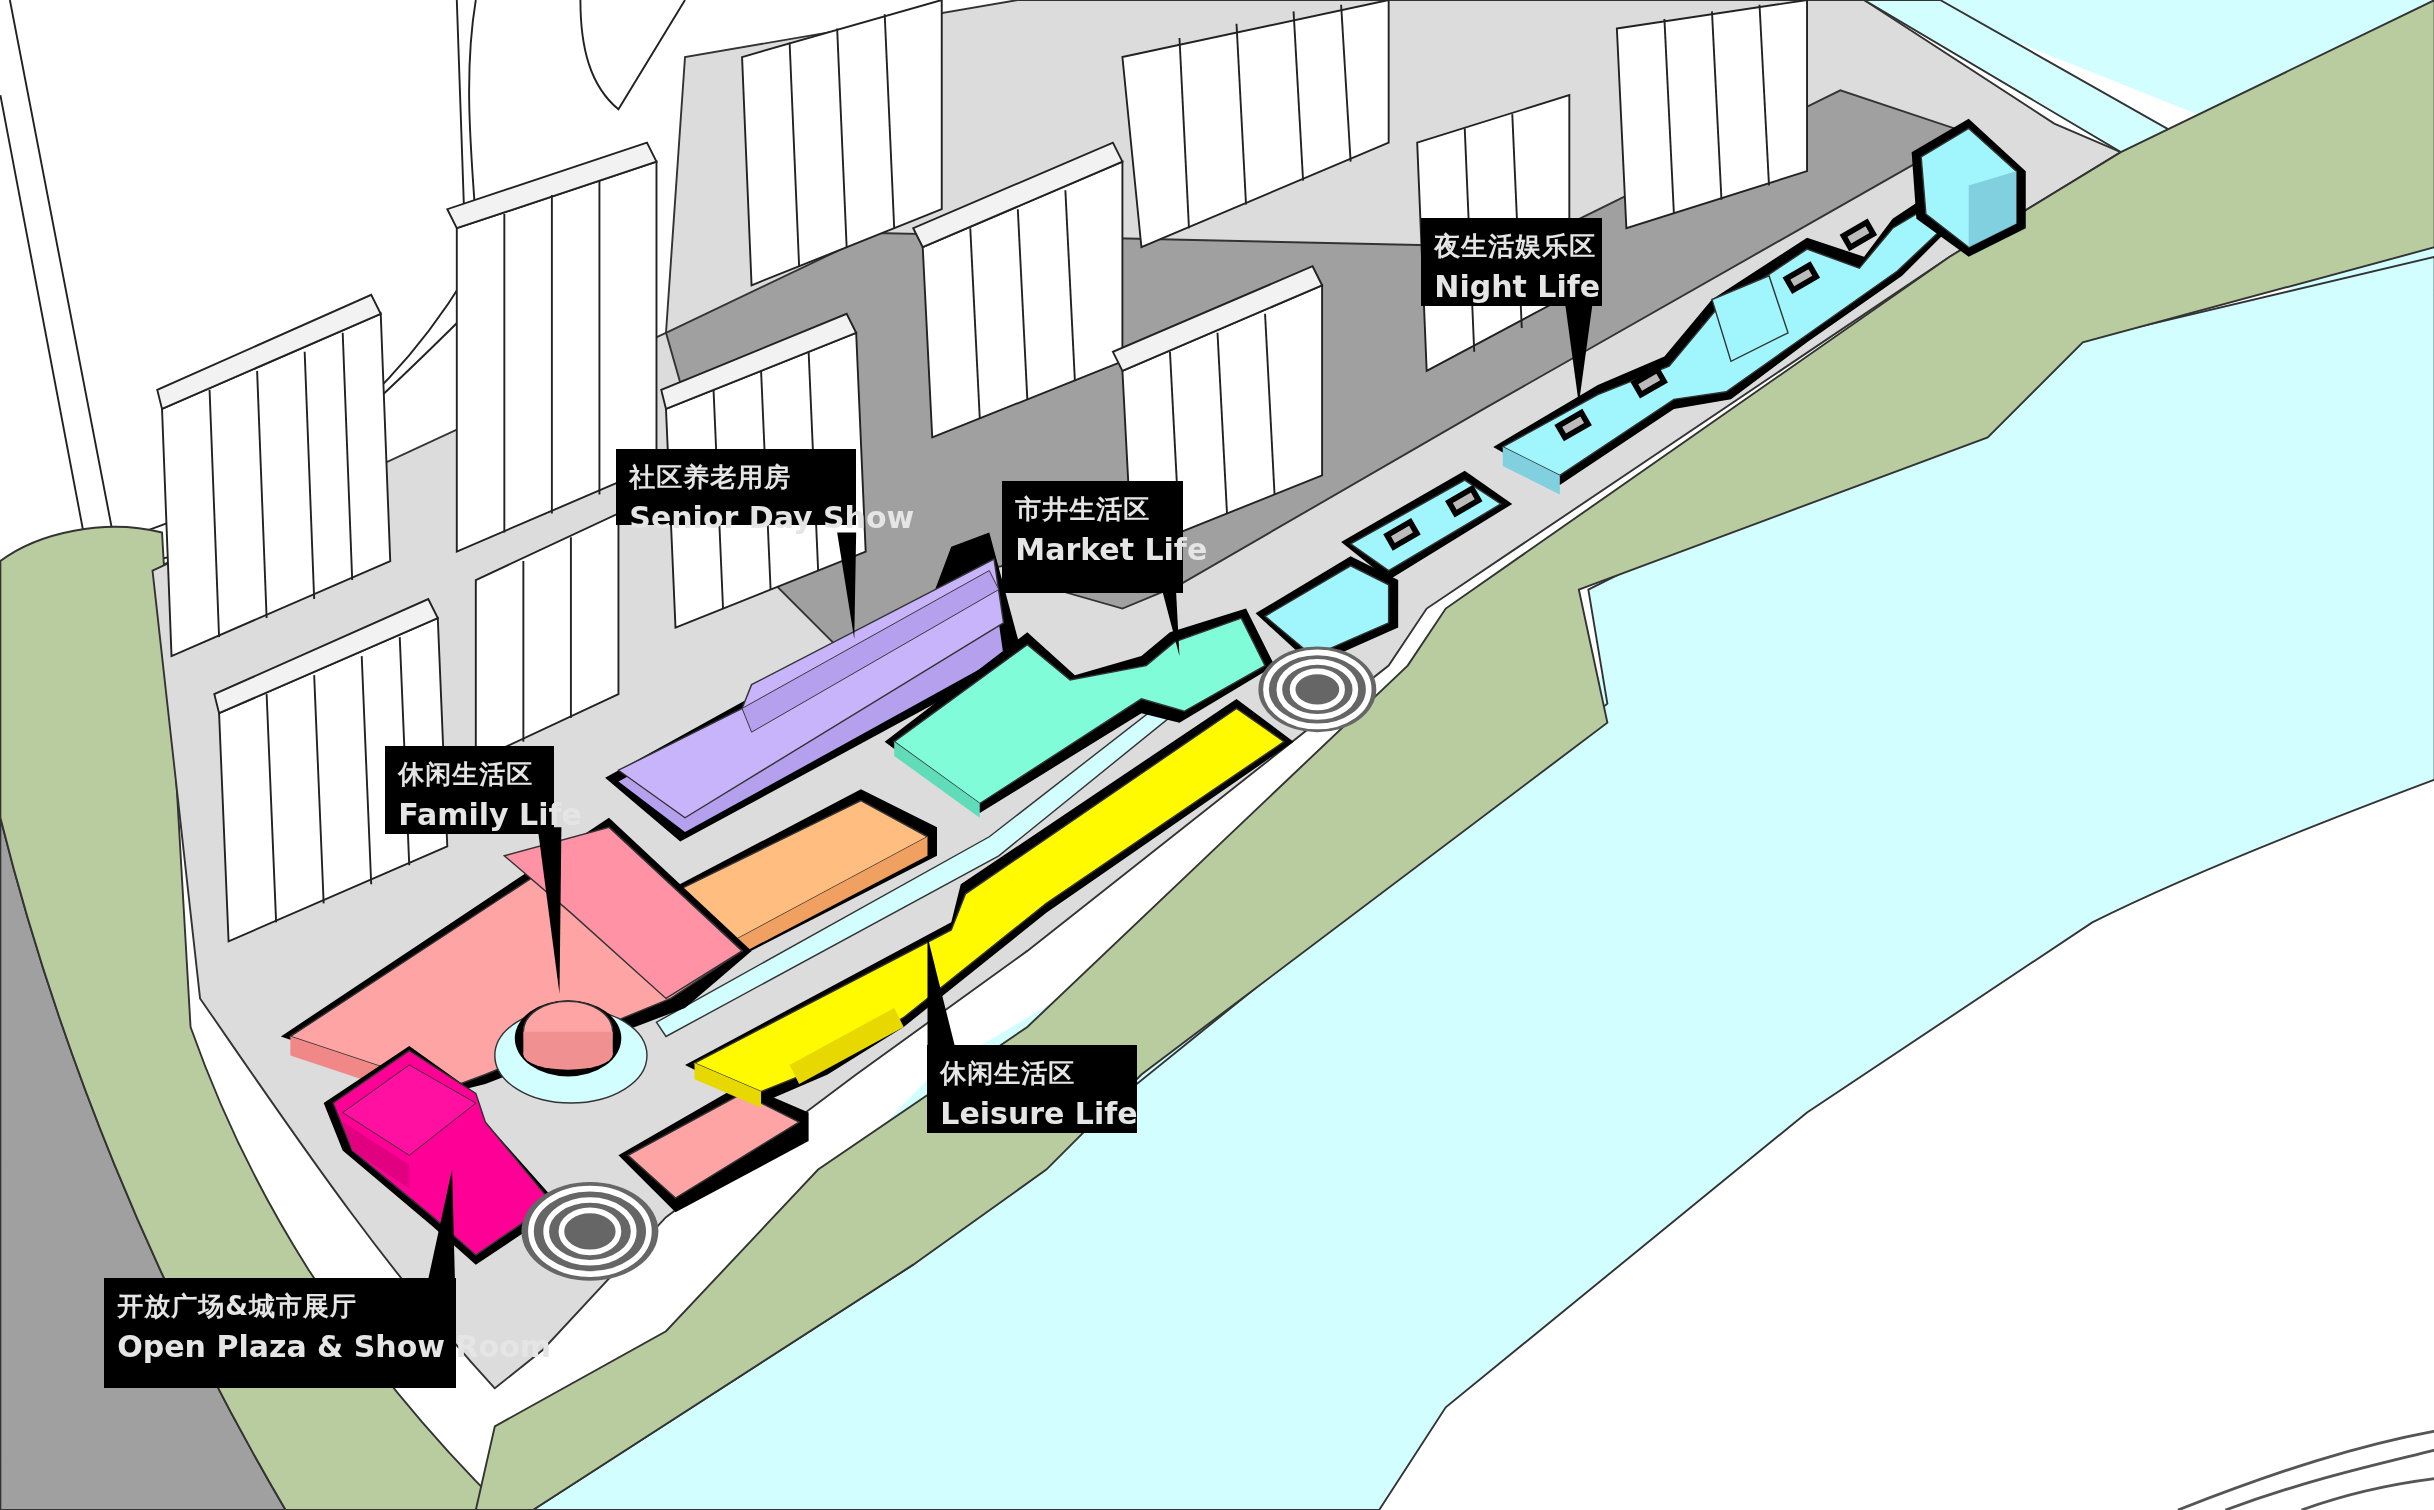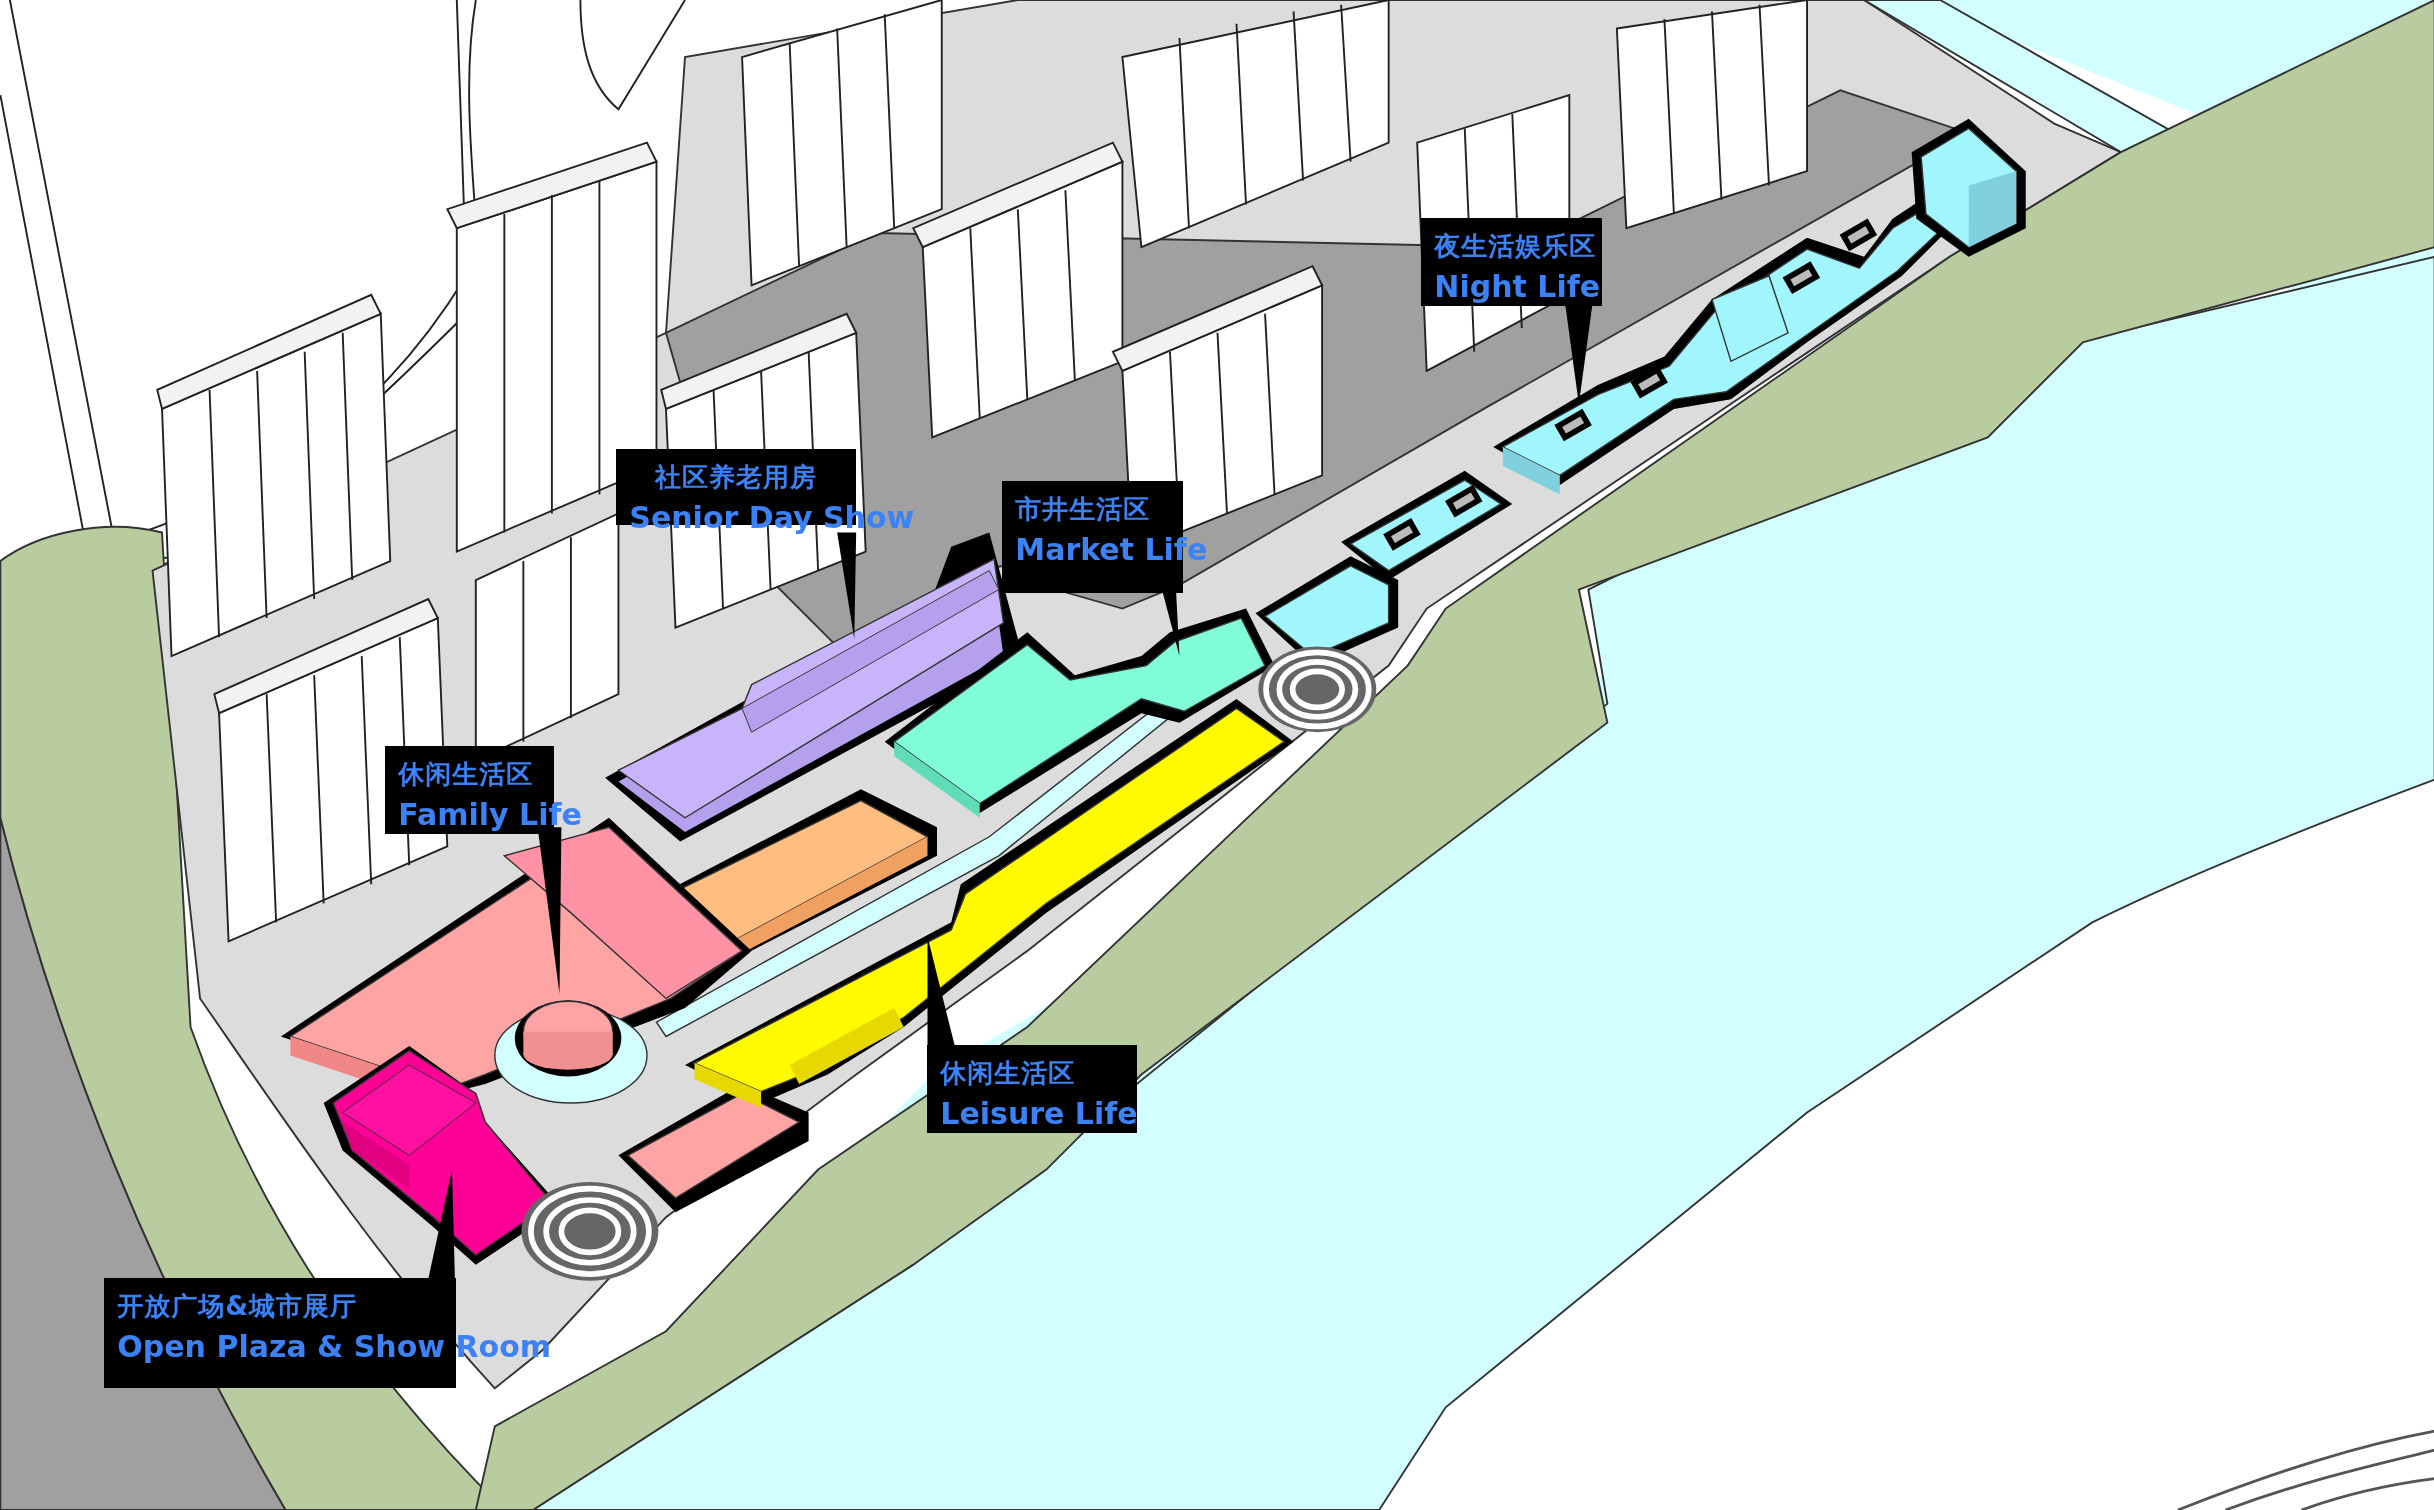--- a/index.html
+++ b/index.html
@@ -1,20 +1,20 @@
 <!DOCTYPE html>
 <html style="font-size:15px"><head>
 <meta charset="utf-8">
 <style>
   html, body { margin: 0; padding: 0; background: #ffffff; }
   body { width: 2435px; height: 1510px; overflow: hidden; position: relative;
          font-family: "DejaVu Sans", sans-serif; }
   #scene { position: absolute; left: 0; top: 0; width: 2435px; height: 1510px; }
   .label {
-    position: absolute; background: #000; color: #3b82f6;
+    position: absolute; background: #000; color: #e5e5e5;
     padding: 9.5px 13.3px 11.4px 13.3px; box-sizing: border-box;
     font-family: "DejaVu Sans", sans-serif; line-height: 1.45;
   }
   .label .zh { font-size: 26px; font-weight: bold; letter-spacing: 1px; display: block; white-space: nowrap; }
   .label .en { font-size: 30px; font-weight: bold; display: block; white-space: nowrap; }
 </style>
 </head>
 <body>
 
 <svg id="scene" viewBox="0 0 2560 1588" xmlns="http://www.w3.org/2000/svg">
@@ -218,21 +218,21 @@
   <g fill="#000">
     <polygon points="880,560 900,560 898,672"></polygon>
     <polygon points="1215,595 1235,595 1240,690"></polygon>
     <polygon points="1645,315 1675,315 1660,425"></polygon>
     <polygon points="565,870 590,870 588,1045"></polygon>
     <polygon points="975,985 975,1105 1005,1105"></polygon>
     <polygon points="475,1230 450,1345 478,1345"></polygon>
   </g>
 </svg>
 
-<div class="label" style="left:616px; top:449px; width:240px; height:76px;text-align:center;">
+<div class="label" style="left:616px; top:449px; width:240px; height:76px;">
   <span class="zh">社区养老用房</span>
   <span class="en">Senior Day Show</span>
 </div>
 
 <div class="label" style="left:1002px; top:481px; width:181px; height:112px;">
   <span class="zh">市井生活区</span>
   <span class="en">Market Life</span>
 </div>
 
 <div class="label" style="left:1421px; top:218px; width:181px; height:88px;">

